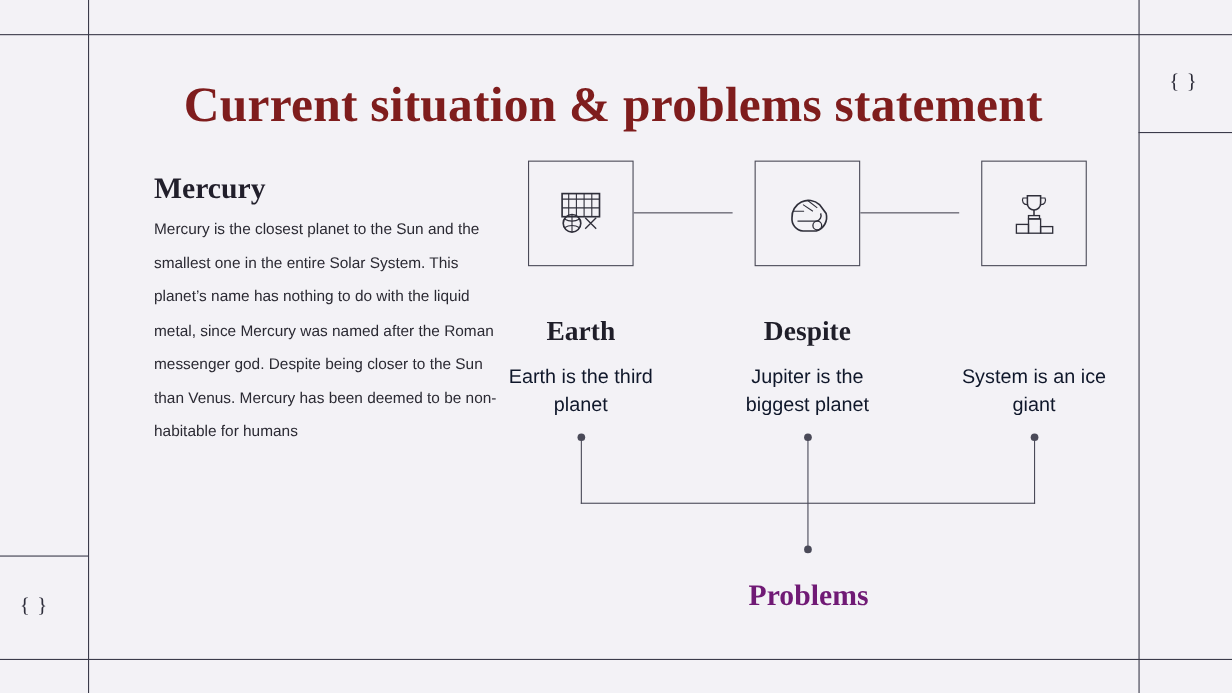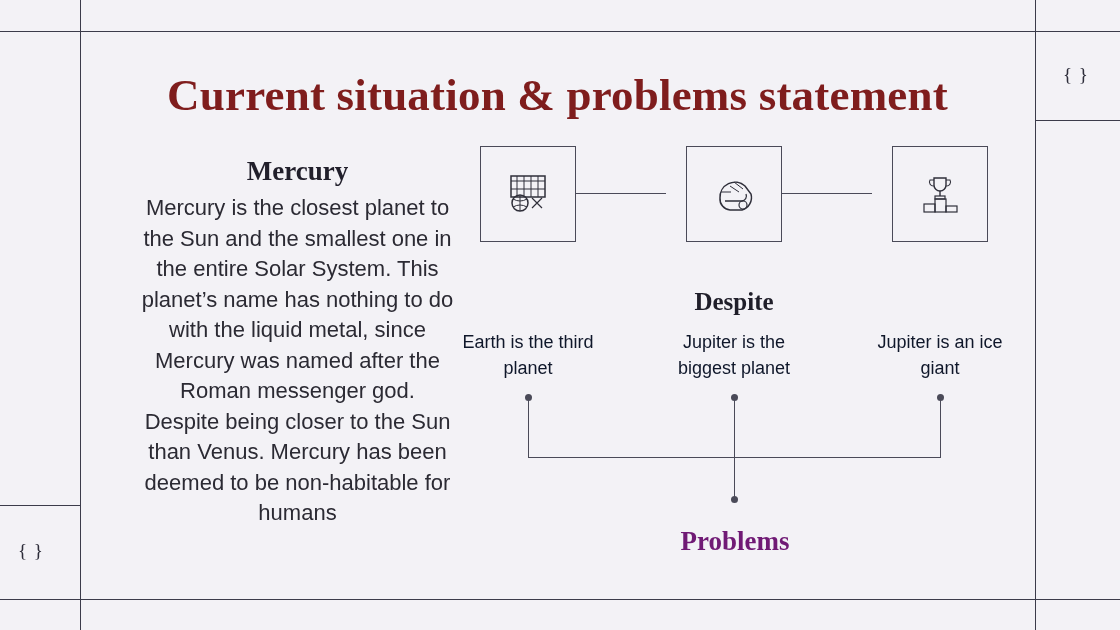--- a/index.html
+++ b/index.html
@@ -49,31 +49,31 @@
     font-weight: 700;
     color: #7f1d1d;
     letter-spacing: 0.2px;
   }
 
   
   .left-col {
     position: absolute;
     left: 60px; top: 125px;
     width: 315px;
-    text-align: center;
+    text-align: left;
   }
   .left-heading {
     font-family: "Liberation Serif", serif;
     font-size: 27px;
     font-weight: 700;
     color: #211f2b;
     margin-bottom: 6px;
   }
   .left-body {
-    font-size: 22px;
+    font-size: 14px;
     line-height: 30.5px;
     color: #2b2a33;
   }
 
   
   .diagram {
     position: absolute;
     left: 380px; top: 115px;
     width: 570px; height: 420px;
   }
@@ -194,26 +194,27 @@
           <path d="M20 12 h-4 a4 4 0 0 0 4 6" fill="none" stroke="#2f2f3a" stroke-width="1.1"></path>
           <path d="M32 12 h4 a4 4 0 0 1 -4 6" fill="none" stroke="#2f2f3a" stroke-width="1.1"></path>
           <line x1="26" y1="23" x2="26" y2="28" stroke="#2f2f3a" stroke-width="1.4"></line>
           <rect x="21" y="28" width="10" height="3" fill="none" stroke="#2f2f3a" stroke-width="1.2"></rect>
           <rect x="10" y="36" width="11" height="8" fill="none" stroke="#2f2f3a" stroke-width="1.2"></rect>
           <rect x="21" y="31" width="11" height="13" fill="none" stroke="#2f2f3a" stroke-width="1.2"></rect>
           <rect x="32" y="38" width="11" height="6" fill="none" stroke="#2f2f3a" stroke-width="1.2"></rect>
         </svg>
       </div>
 
+      <div class="node-label" style="left:-12px; top:142px;">Earth</div>
       <div class="node-desc" style="left:-12px; top:183px;">Earth is the third planet</div>
 
       <div class="node-label" style="left:194px; top:142px;">Despite</div>
       <div class="node-desc" style="left:194px; top:183px;">Jupiter is the biggest planet</div>
 
-      <div class="node-desc" style="left:400px; top:183px;">Jupiter is an ice giant</div>
+      <div class="node-desc" style="left:400px; top:183px;">System is an ice giant</div>
 
       <div class="dot" style="left:65px; top:248px;"></div>
       <div class="dot" style="left:271px; top:248px;"></div>
       <div class="dot" style="left:477px; top:248px;"></div>
 
       <div class="connector conn-v" style="left:68px; top:252px; height:60px;"></div>
       <div class="connector conn-v" style="left:480px; top:252px; height:60px;"></div>
       <div class="connector conn-h" style="left:68px; top:311px; width:413px;"></div>
       <div class="connector conn-v" style="left:274px; top:252px; height:100px;"></div>
       <div class="dot" style="left:271px; top:350px;"></div>

